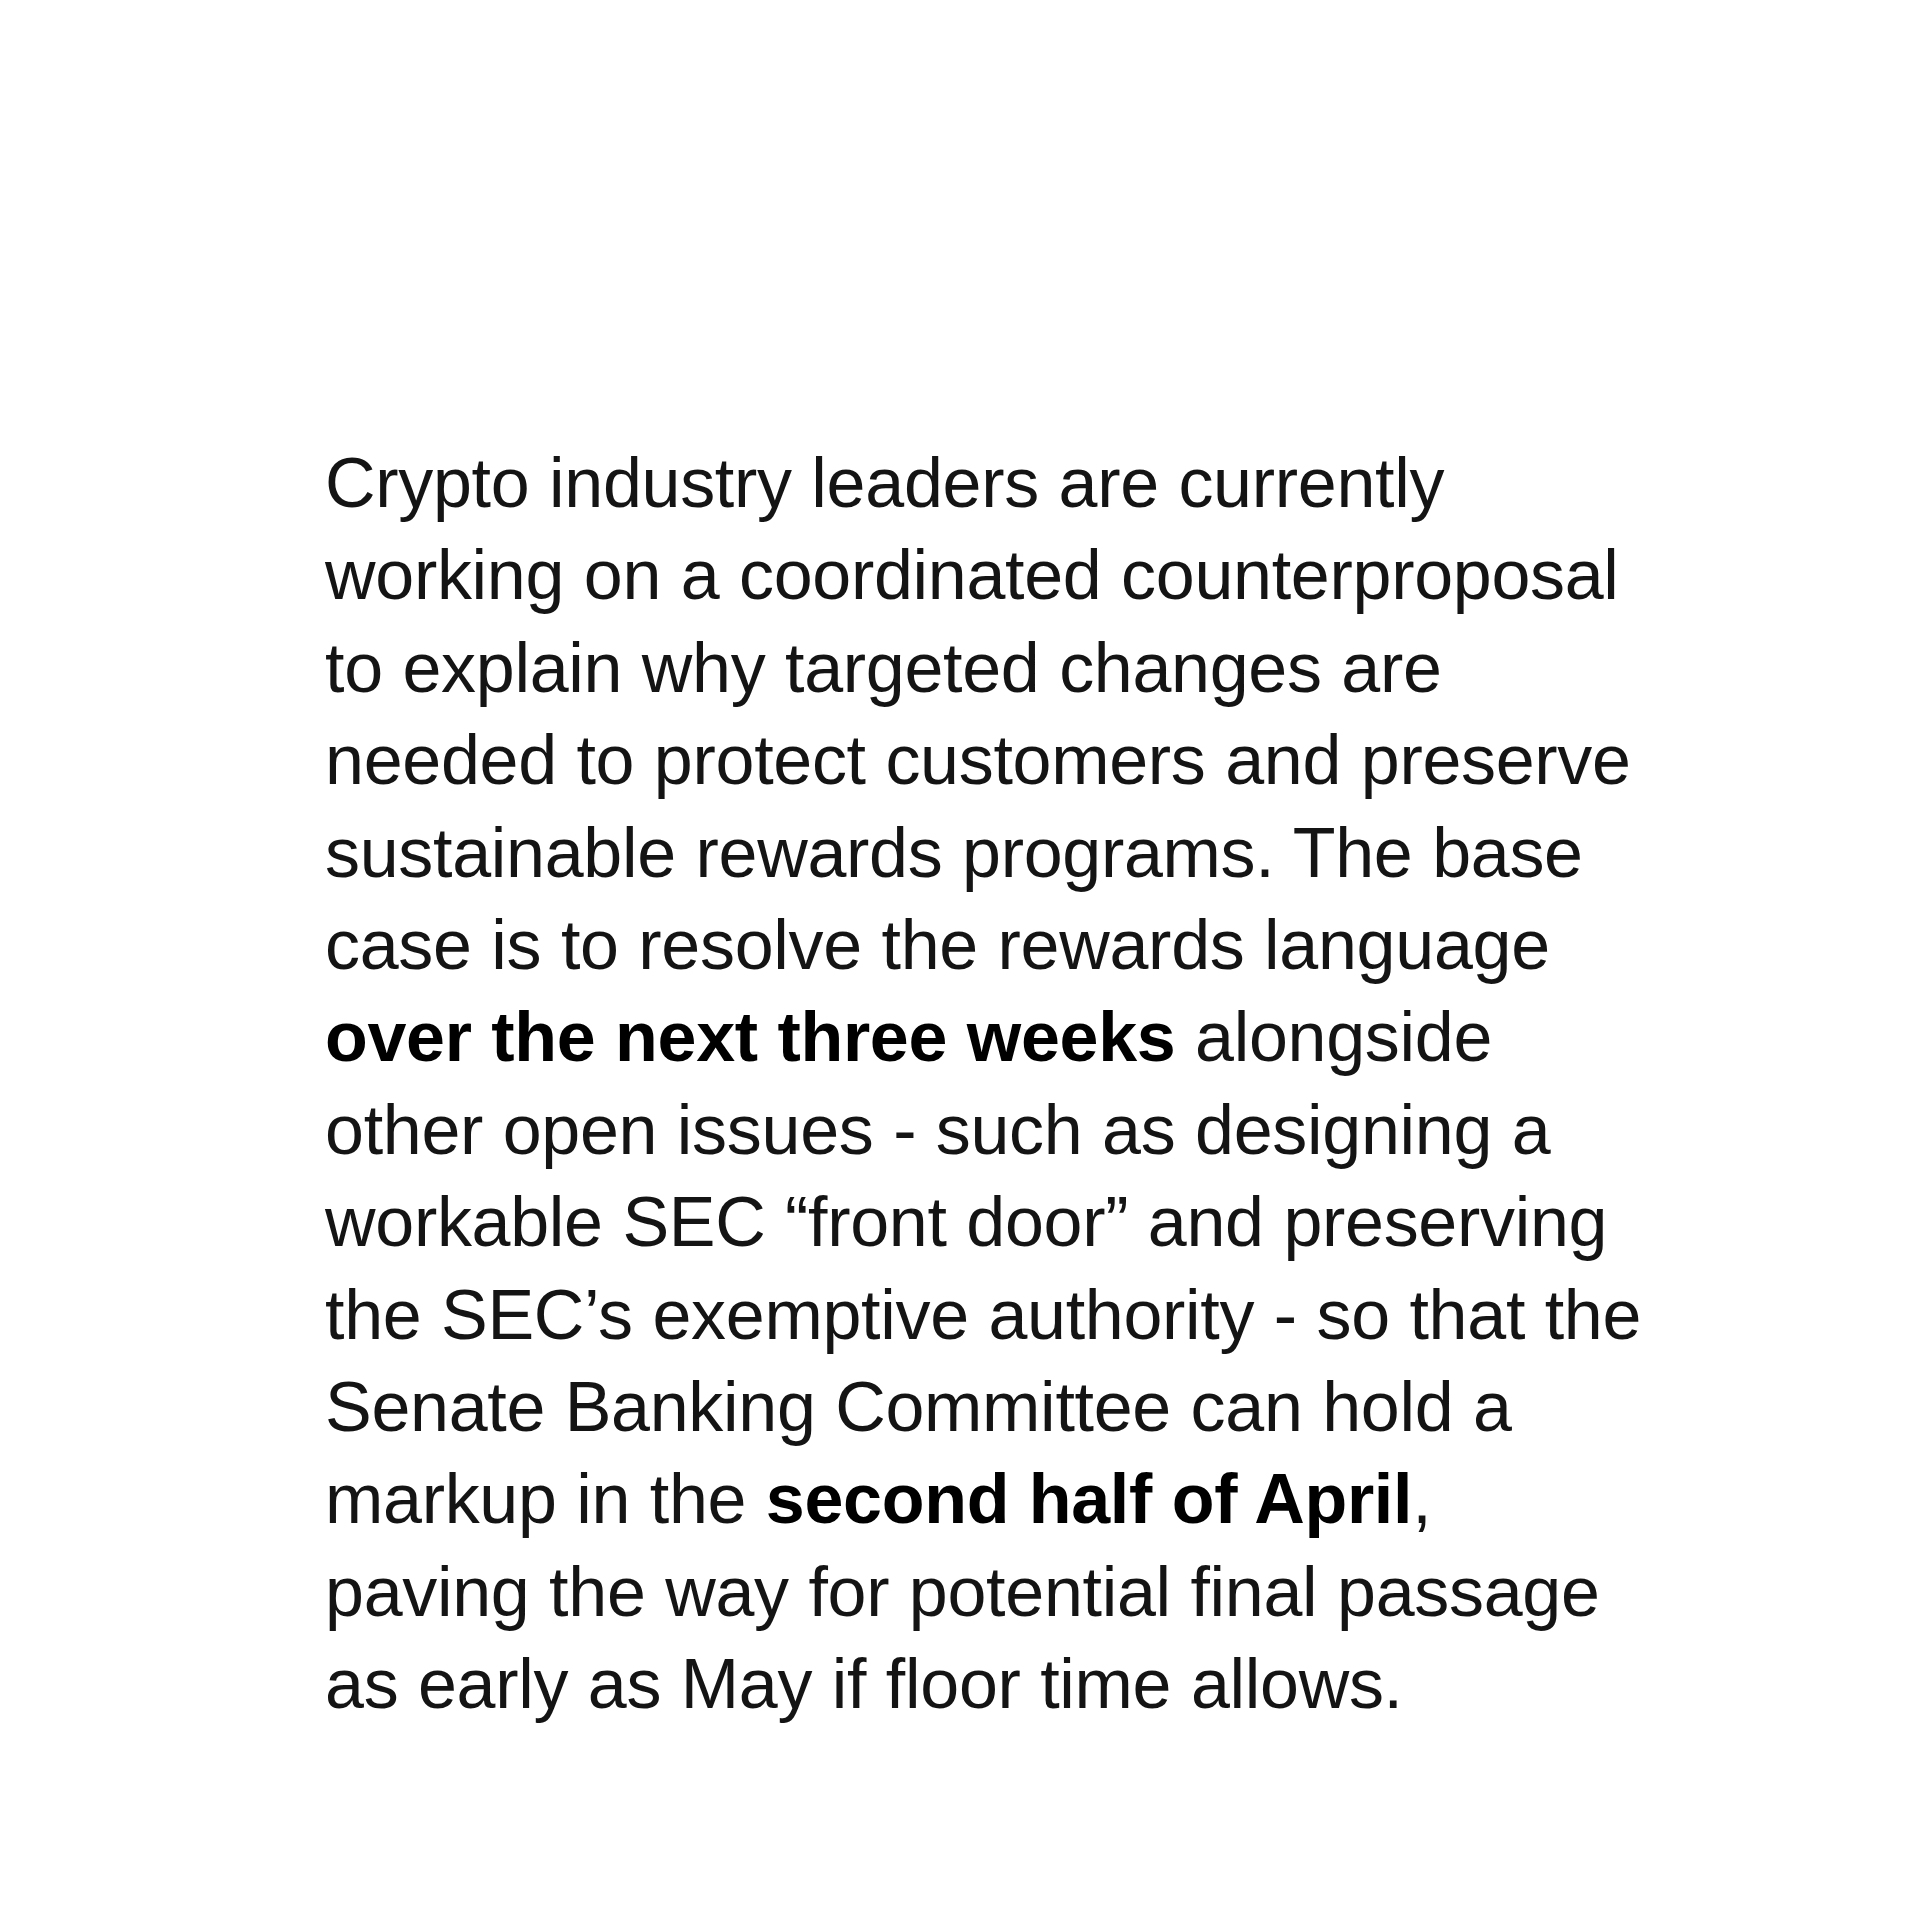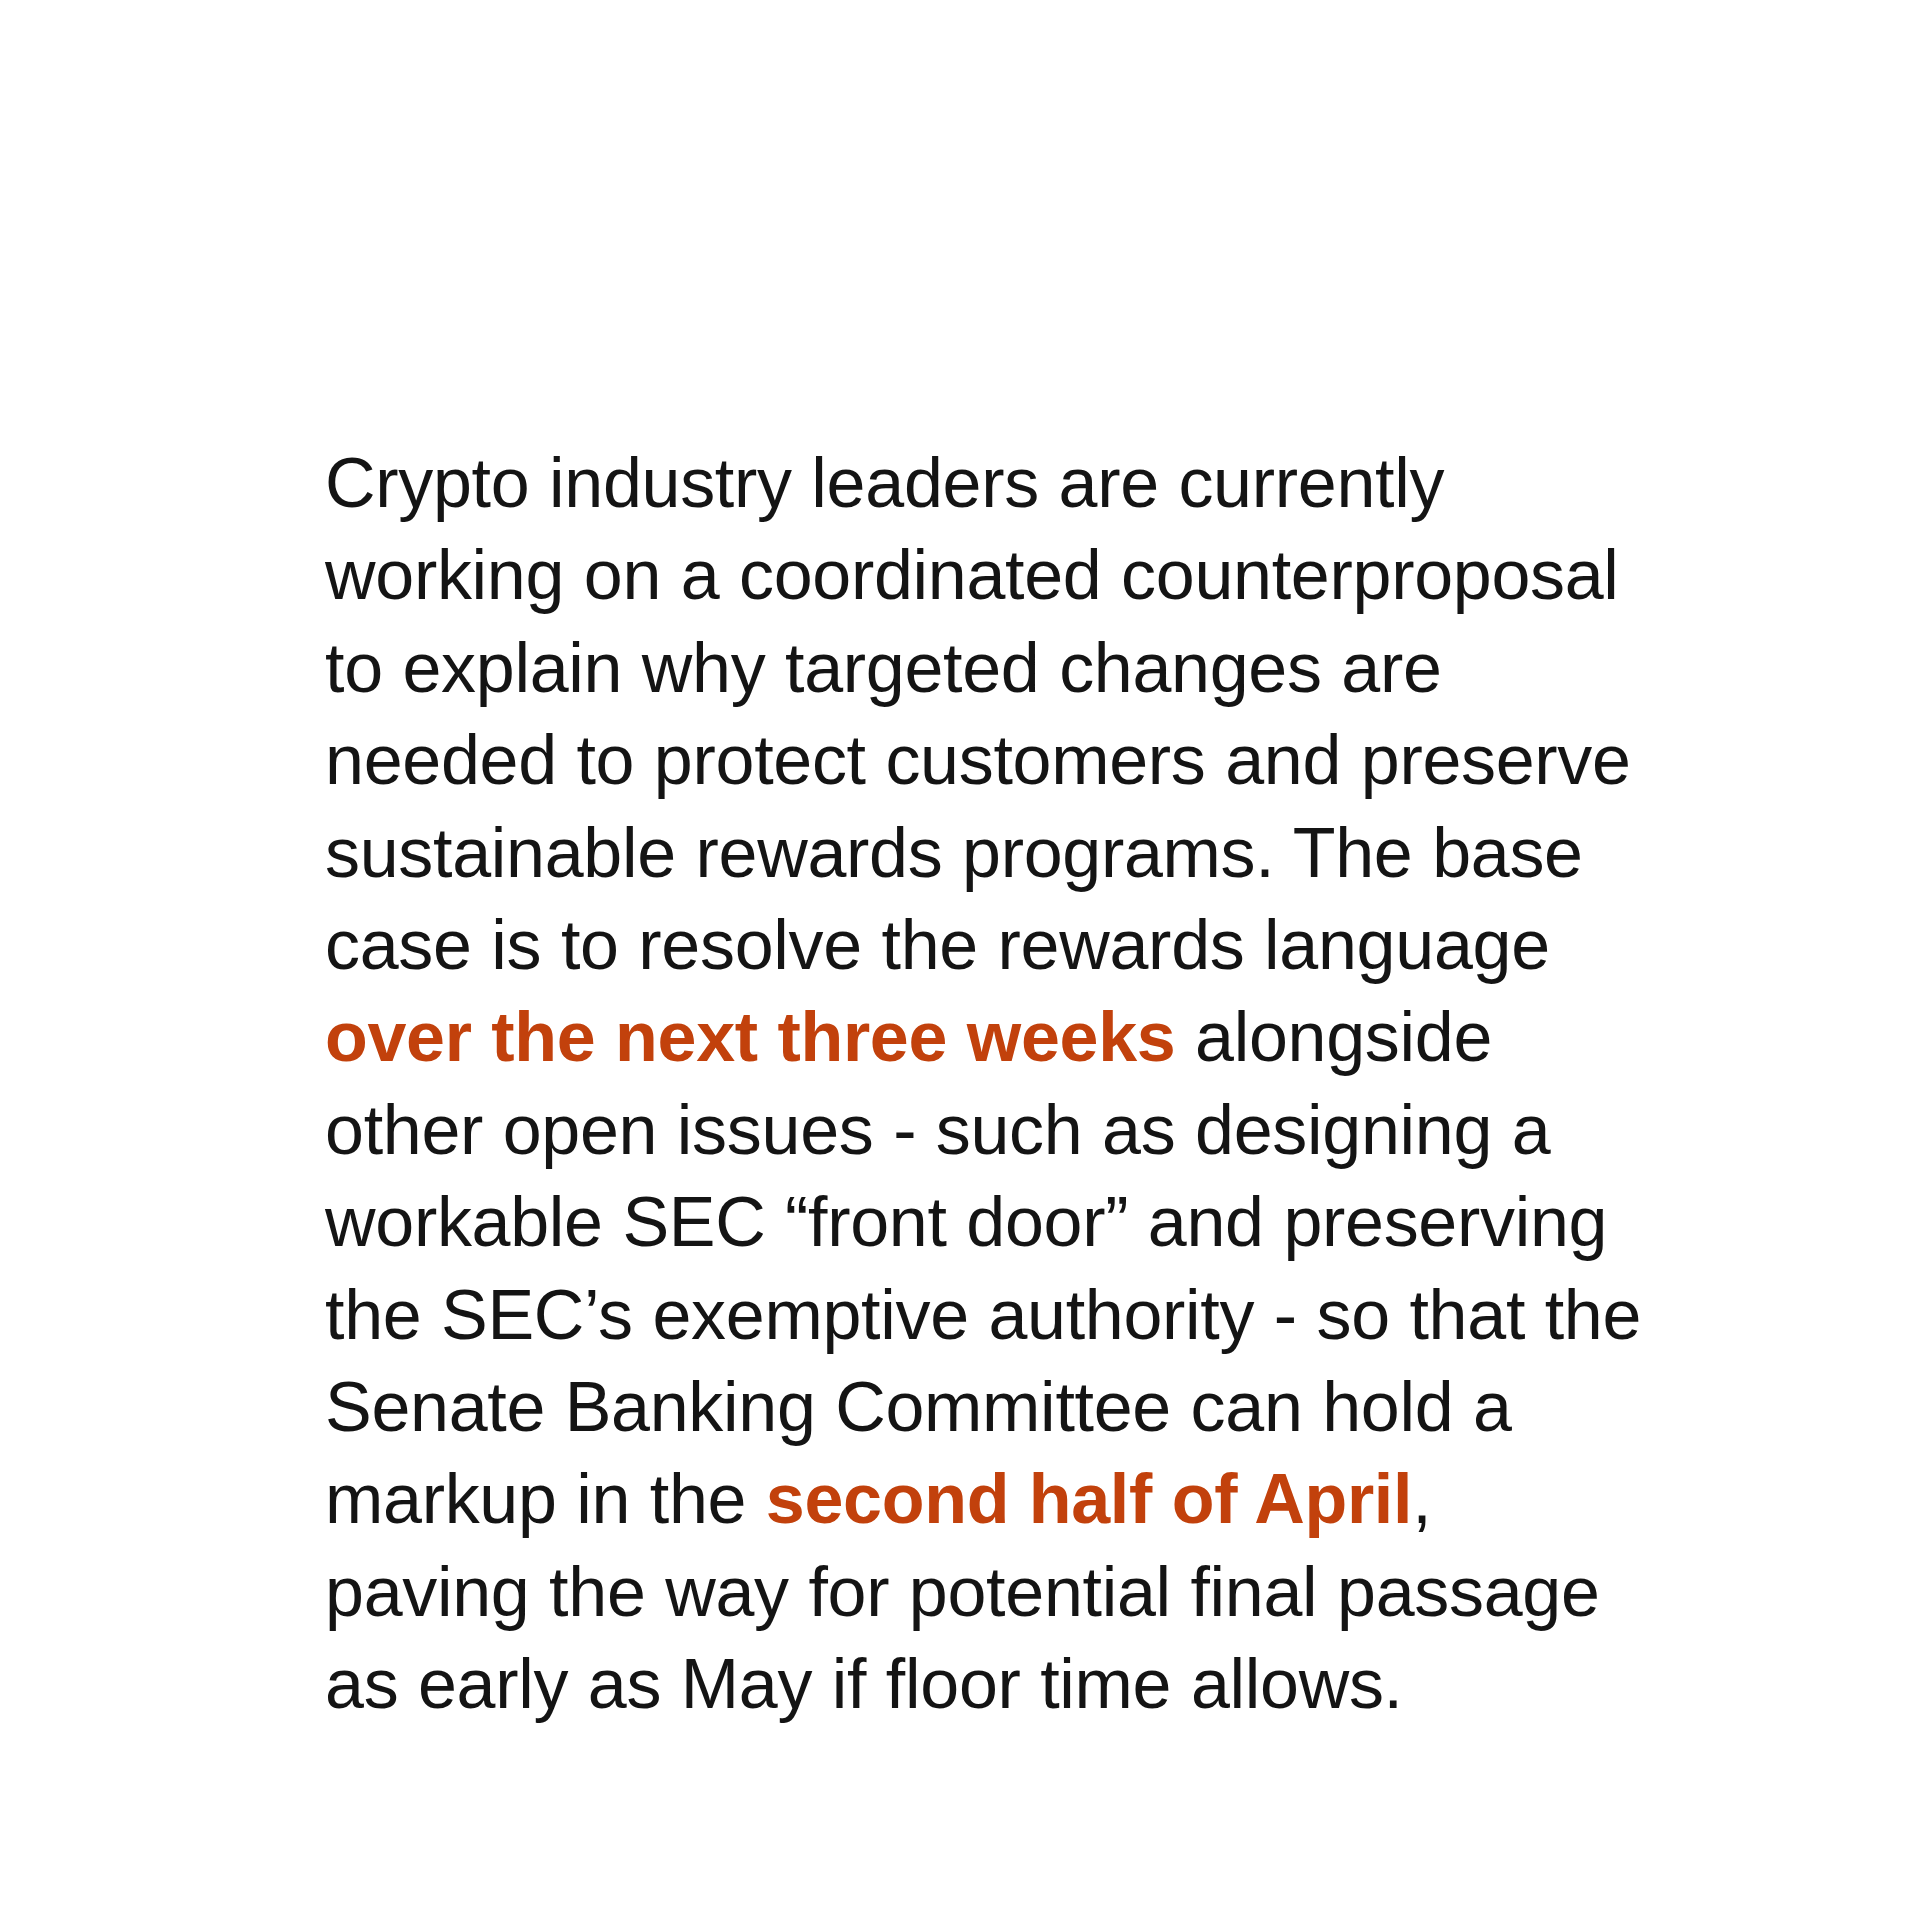--- a/index.html
+++ b/index.html
@@ -31,21 +31,21 @@
     font-size: 70px;
     line-height: 1.32;
     color: #141414;
     letter-spacing: -0.3px;
     font-weight: 400;
     text-align: left;
     word-spacing: 0.5px;
   }
   .paragraph b {
     font-weight: 700;
-    color: #c2410c;
+    color: #000000;
   }
 </style>
 </head>
 <body style="background: rgb(255, 255, 255);">
 
 <div class="page">
   <div class="text-block">
     <p class="paragraph" style="color: rgb(20, 20, 20);"><span>Crypto industry leaders are currently working on a coordinated counterproposal to explain why targeted changes are needed to protect customers and preserve sustainable rewards programs. The base case is to resolve the rewards language </span><b>over the next three weeks</b><span> alongside other open issues - such as designing a workable SEC “front door” and preserving the SEC’s exemptive authority - so that the Senate Banking Committee can hold a markup in the </span><b>second half of April</b><span>, paving the way for potential final passage as early as May if floor time allows.</span></p>
   </div>
 </div>

